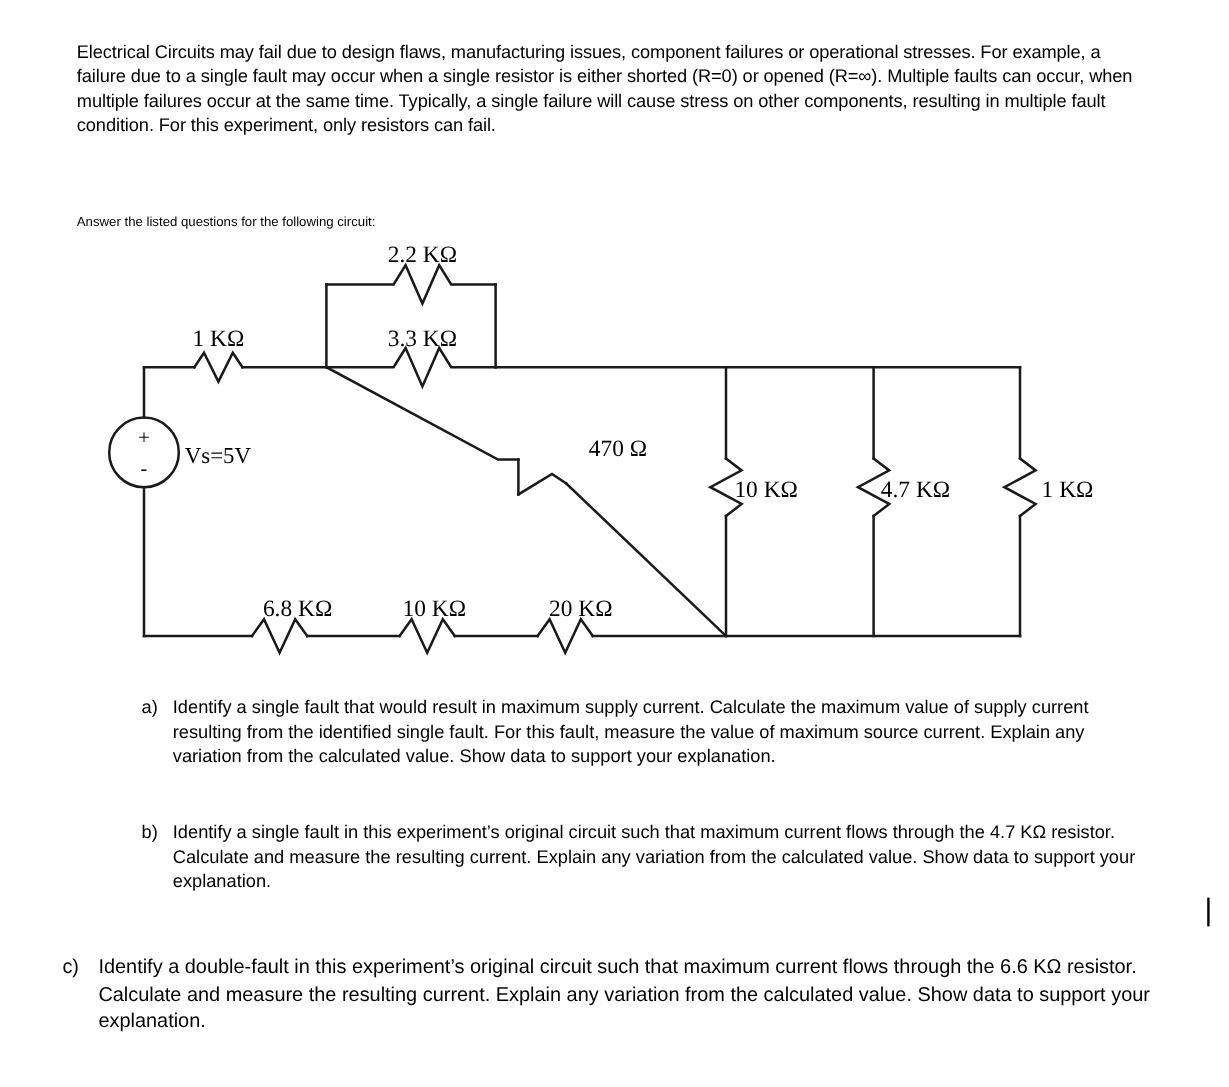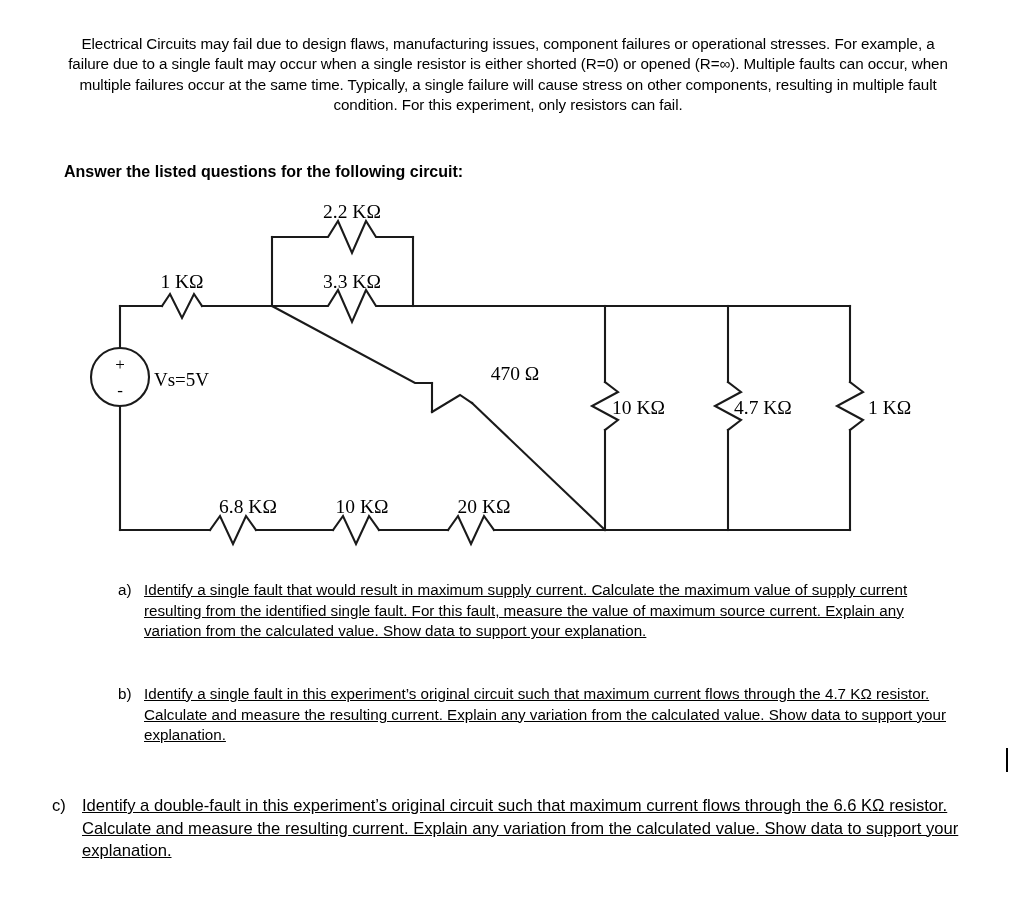--- a/index.html
+++ b/index.html
@@ -21,31 +21,30 @@
     width: 1024px;
     height: 906px;
   }
   .intro-para {
     position: absolute;
     left: 64px;
     top: 19px;
     width: 888px;
     font-size: 15.2px;
     line-height: 20.3px;
-    text-align: center;
+    text-align: left;
     letter-spacing: -0.08px;
   }
   .answer-line {
     position: absolute;
     left: 64px;
-    top: 146px;
+    top: 164px;
     width: 600px;
-    font-size: 16px;
+    font-size: 11px;
     line-height: 20.3px;
-    font-weight: bold;
   }
 
   
   .circuit-wrap {
     position: absolute;
     left: 60px;
     top: 190px;
     width: 910px;
     height: 360px;
   }
@@ -97,21 +96,20 @@
   }
   .q-marker {
     flex: 0 0 auto;
     width: 26px;
   }
   .q-c .q-marker {
     width: 30px;
   }
   .q-text {
     flex: 1 1 auto;
-    text-decoration: underline;
   }
   .caret {
     position: absolute;
     left: 1006px;
     top: 748px;
     width: 2px;
     height: 24px;
     background: #000;
   }
 </style>

